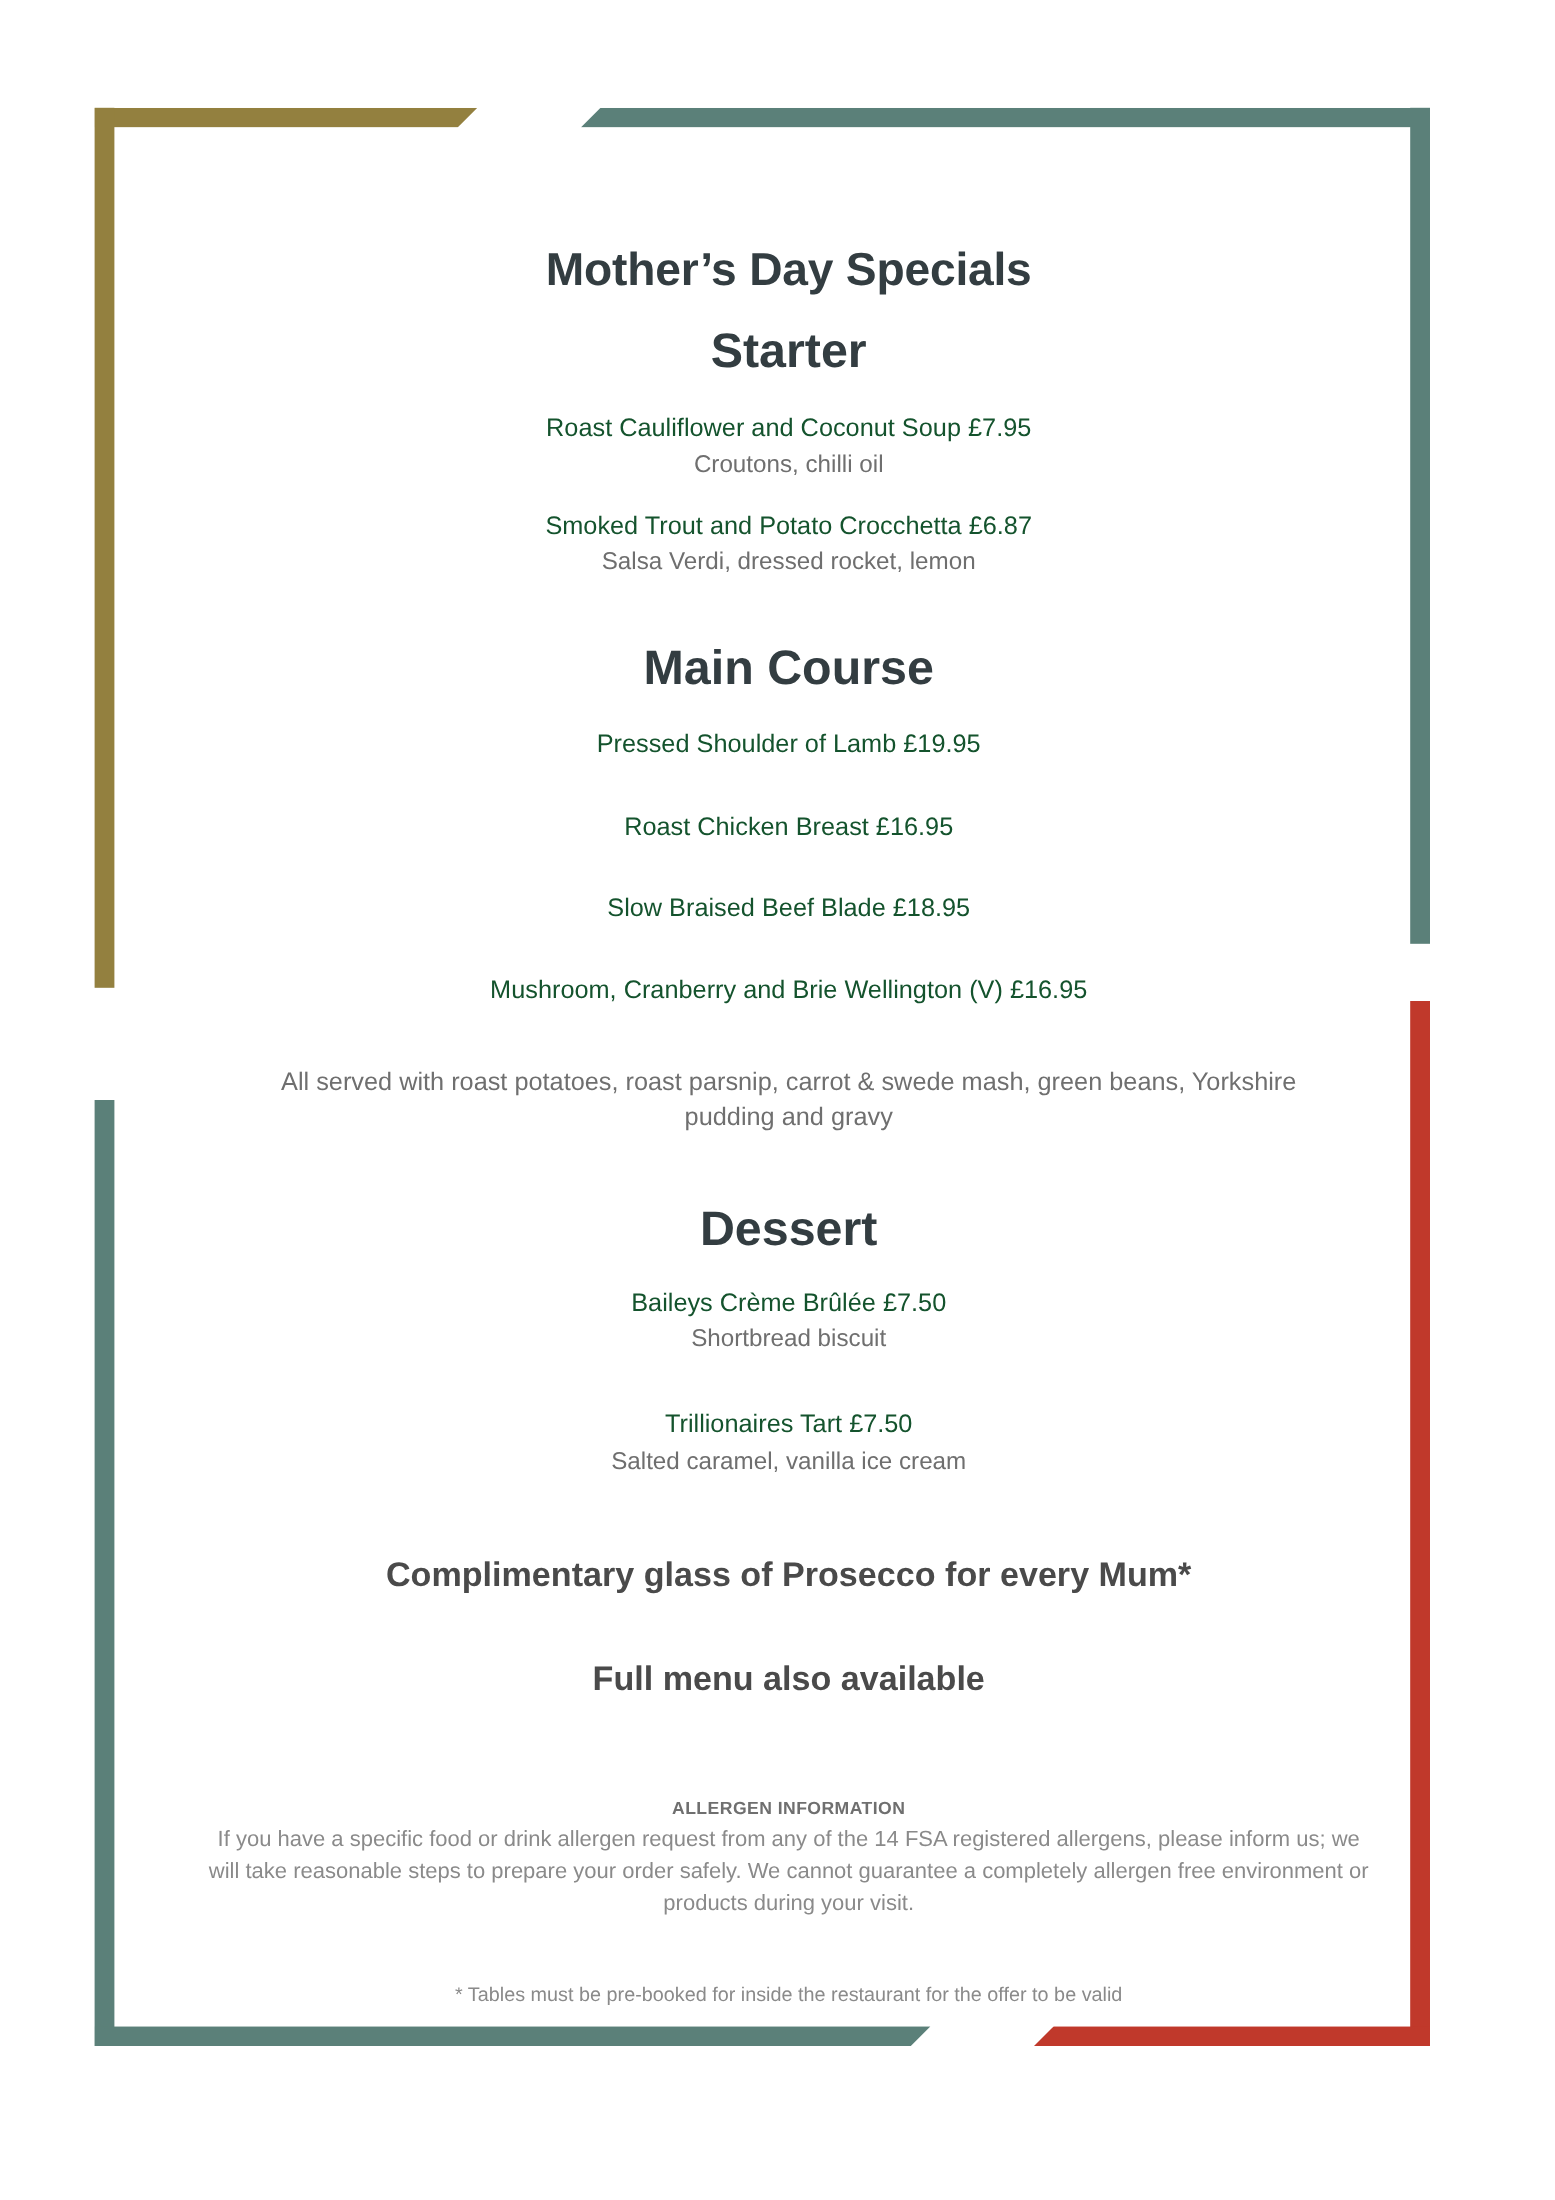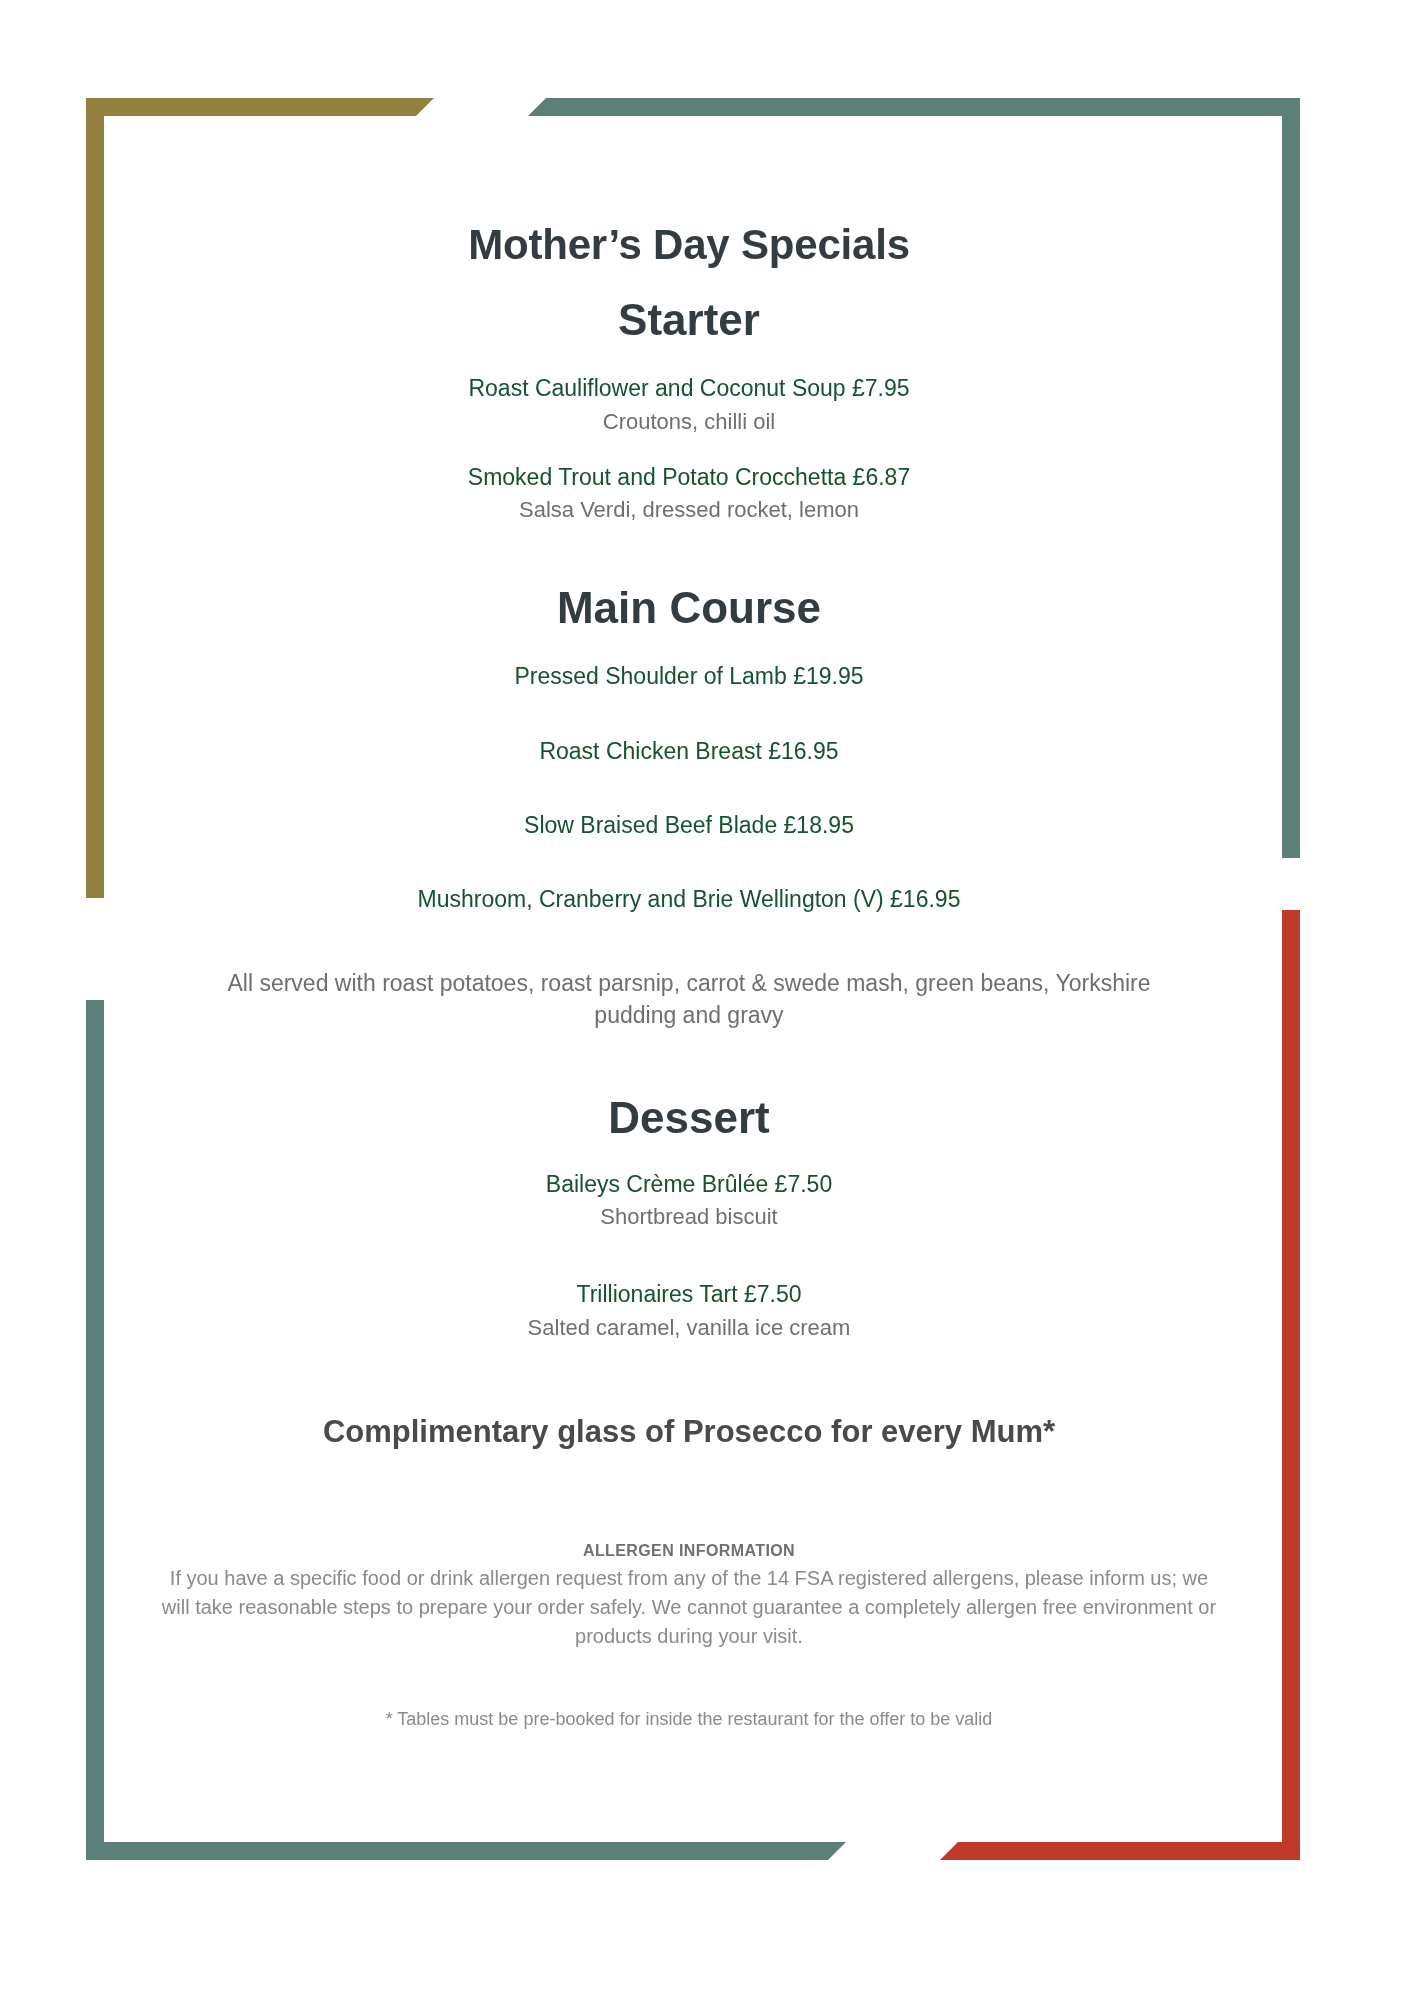--- a/index.html
+++ b/index.html
@@ -95,21 +95,21 @@
     width: 360px;
     height: 18px;
     background: #c0392b;
     -webkit-clip-path: polygon(18px 0, 100% 0, 100% 100%, 0 100%);
     clip-path: polygon(18px 0, 100% 0, 100% 100%, 0 100%);
   }
 
   
   .content {
     position: absolute;
-    left: 132px;
+    left: 160px;
     top: 0;
     width: 1114px;
     text-align: center;
   }
 
   .menu-title {
     font-size: 42px;
     font-weight: bold;
     color: #333d41;
     letter-spacing: -0.2px;
@@ -251,20 +251,21 @@
         <div class="dish-desc">Shortbread biscuit</div>
       </div>
       <div class="dish">
         <div class="dish-name">Trillionaires Tart £7.50</div>
         <div class="dish-desc">Salted caramel, vanilla ice cream</div>
       </div>
     </div>
 
     <div class="promo prosecco">Complimentary glass of Prosecco for every Mum*</div>
 
+    <div class="promo fullmenu">Full menu also available</div>
 
     <div class="allergen-block">
       <div class="allergen-title">ALLERGEN INFORMATION</div>
       <div class="allergen-body">If you have a specific food or drink allergen request from any of the 14 FSA registered allergens, please inform us; we will take reasonable steps to prepare your order safely. We cannot guarantee a completely allergen free environment or products during your visit.</div>
     </div>
 
     <div class="footnote">* Tables must be pre-booked for inside the restaurant for the offer to be valid</div>
 
   </div>
 </div>

